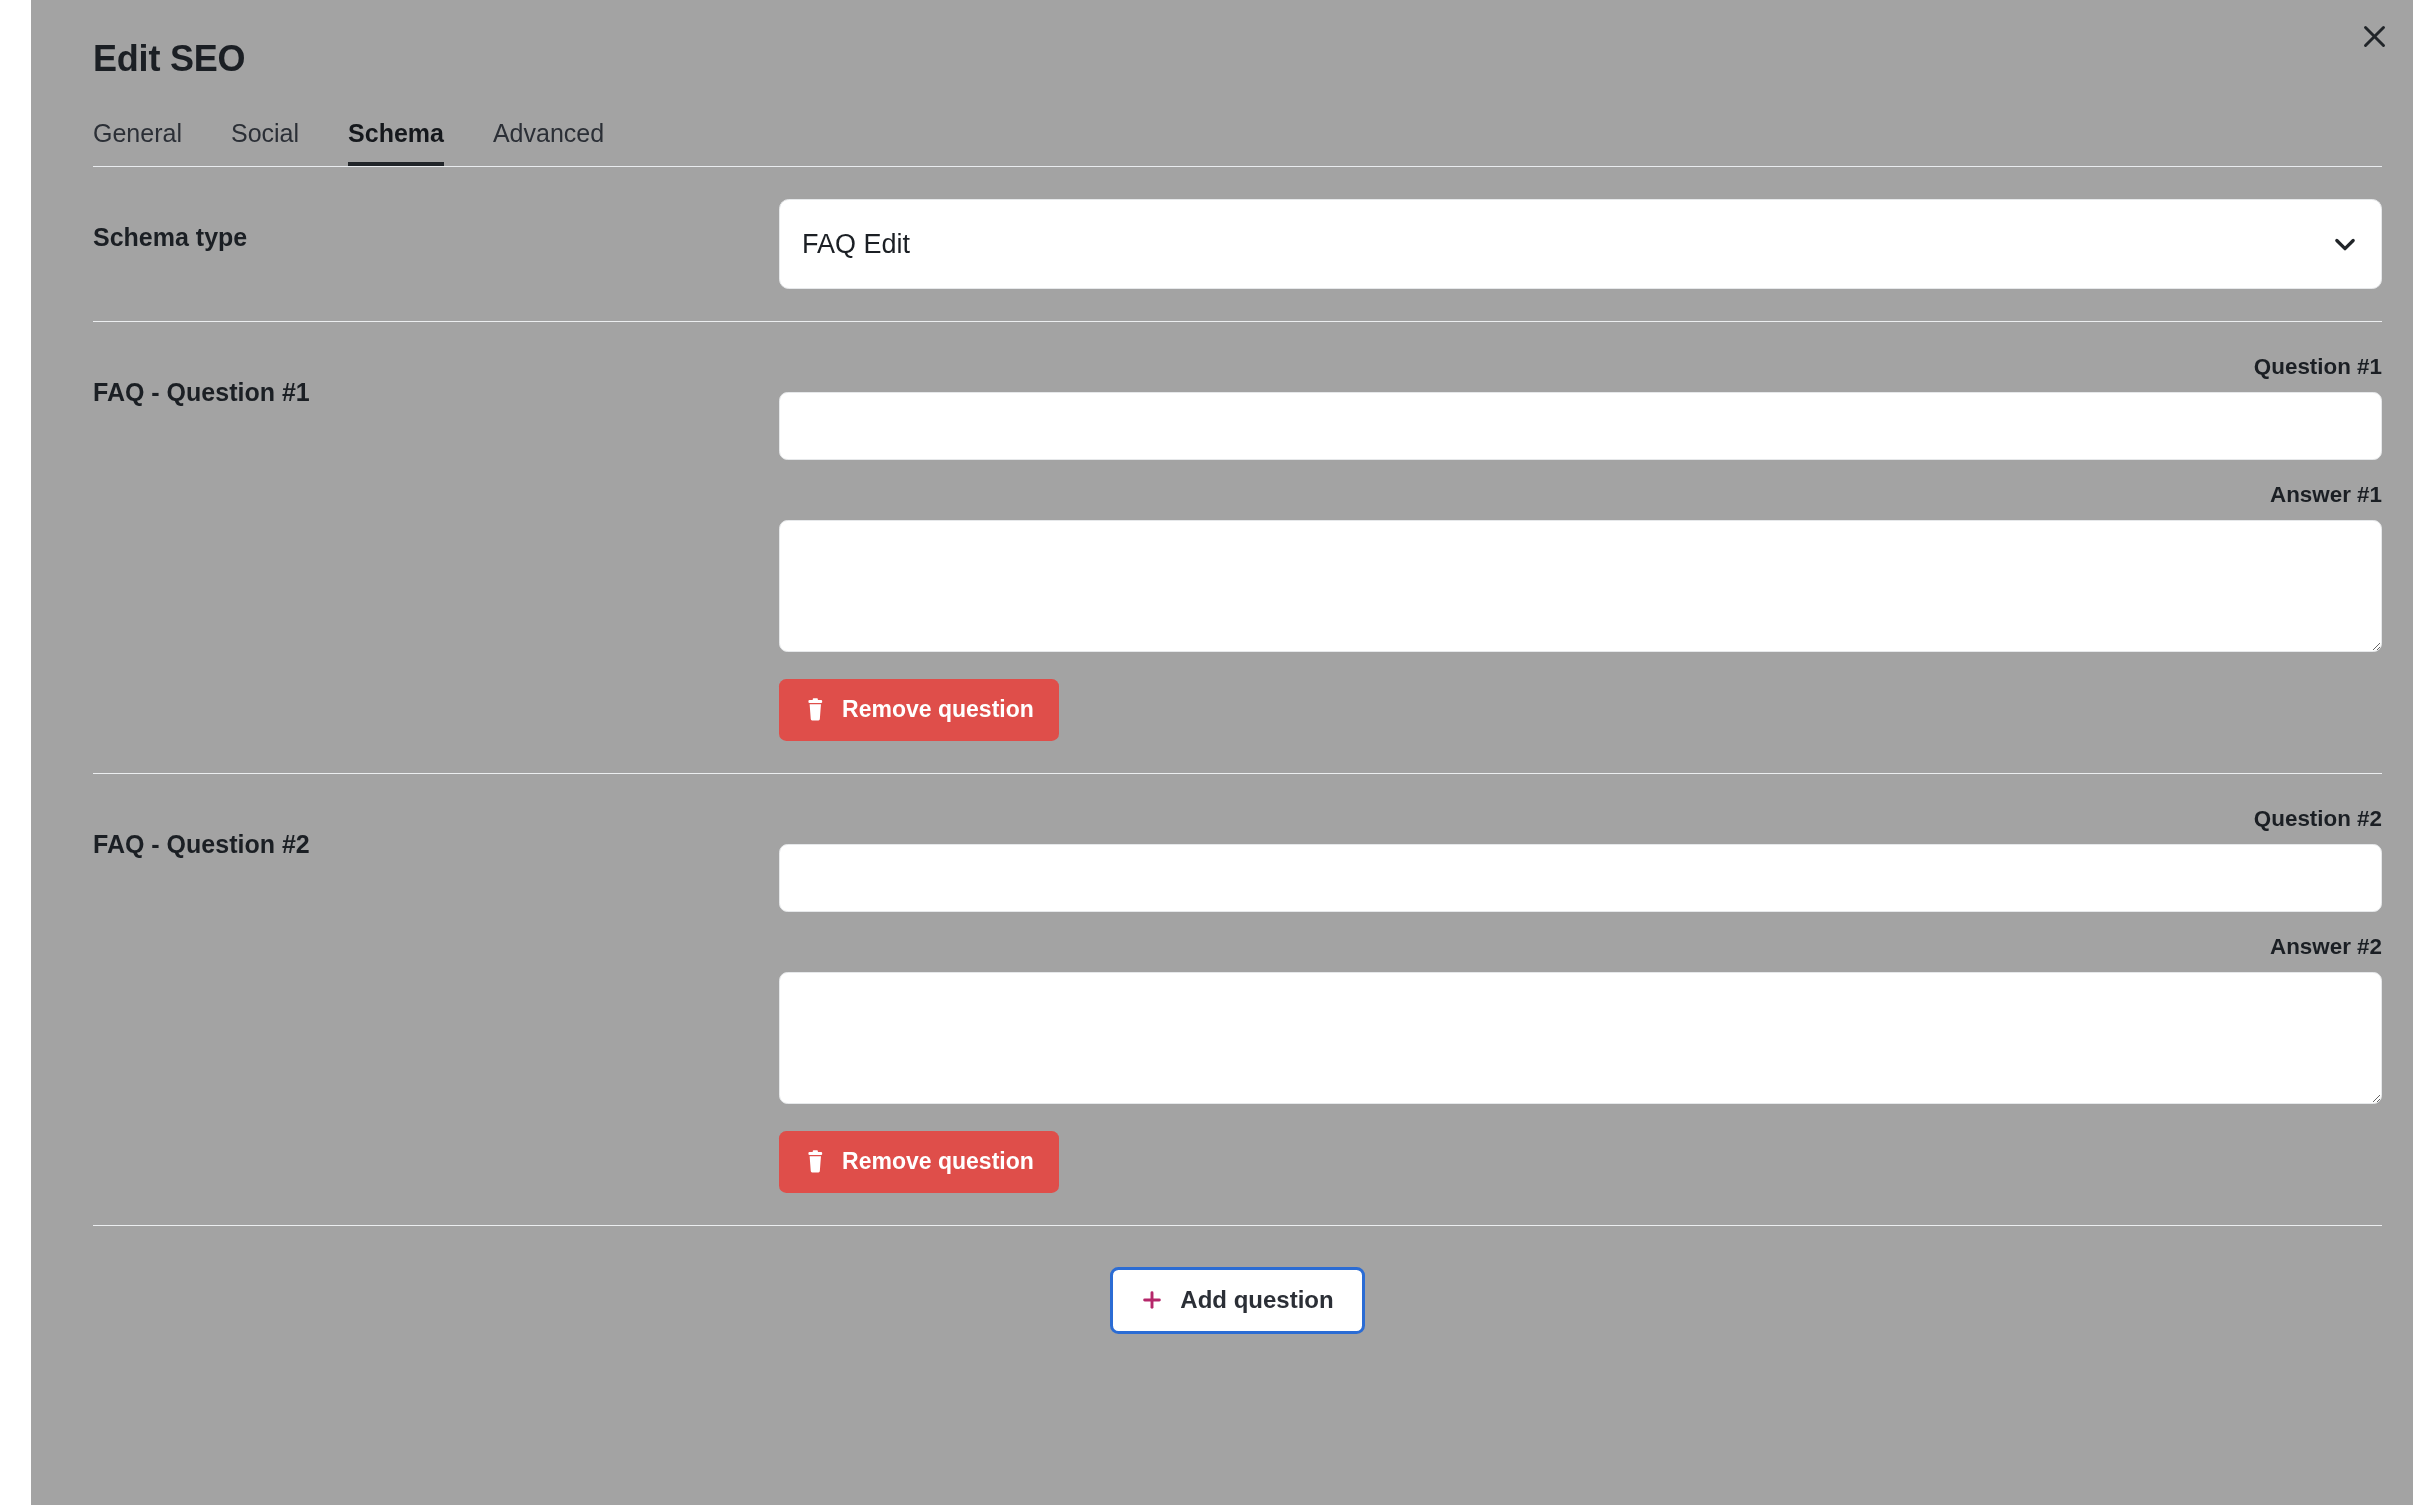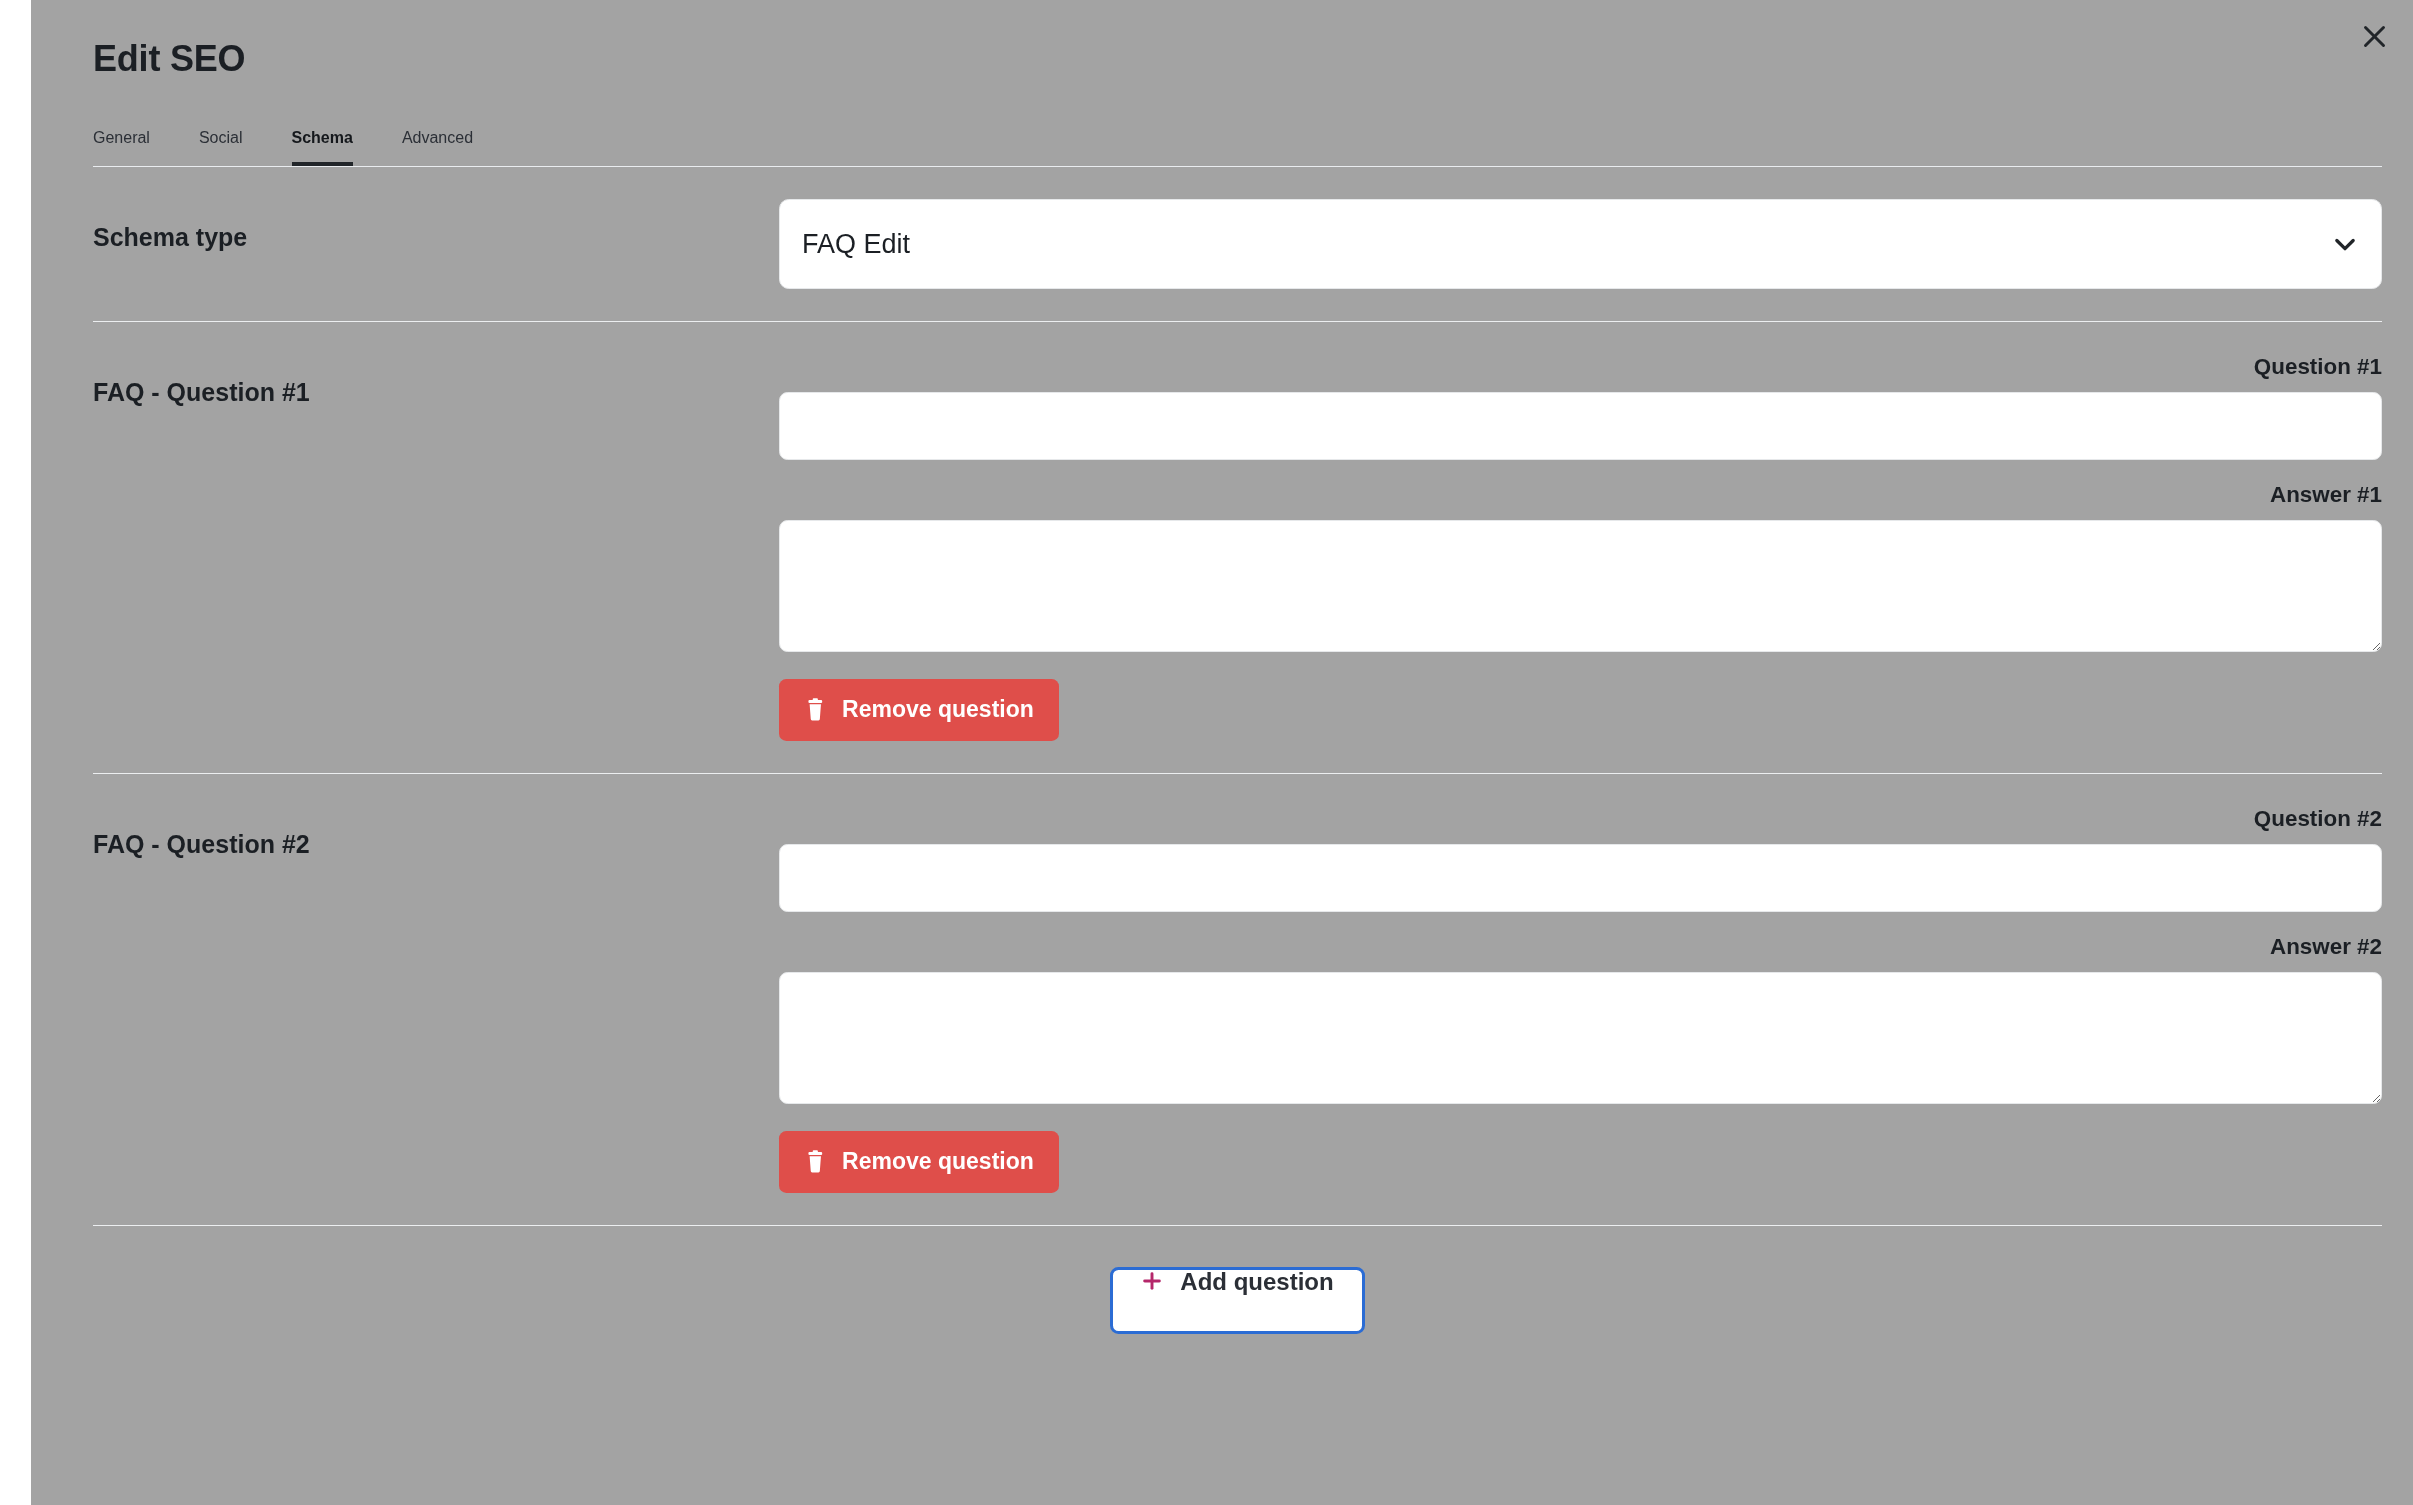--- a/index.html
+++ b/index.html
@@ -54,21 +54,21 @@
   .tabs {
     margin-top: 38px;
     margin-left: 62px;
     margin-right: 62px;
     display: flex;
     align-items: flex-end;
     border-bottom: 1.8px solid #e9ecef;
     height: 52px;
   }
   .tab {
-    font-size: 16px;
+    font-size: 25px;
     color: #2b2f36;
     padding: 0 0 16px 0;
     margin-right: 49px;
     background: none;
     border: none;
     border-bottom: 4.9px solid transparent;
     cursor: pointer;
     font-family: "Liberation Sans", sans-serif;
     line-height: 1;
     white-space: nowrap;
@@ -194,21 +194,21 @@
   
   .footer {
     margin: 0 62px;
     border-top: 1.8px solid #eceef0;
     padding-top: 41px;
     display: flex;
     justify-content: center;
   }
   .btn-add {
     display: inline-flex;
-    align-items: flex-start;
+    align-items: center;
     gap: 17px;
     height: 67px;
     padding: 0 28px;
     background: #ffffff;
     border: 3px solid #2b6cd4;
     border-radius: 8.5px;
     color: #2b2f36;
     font-size: 24px;
     font-weight: bold;
     font-family: "Liberation Sans", sans-serif;

